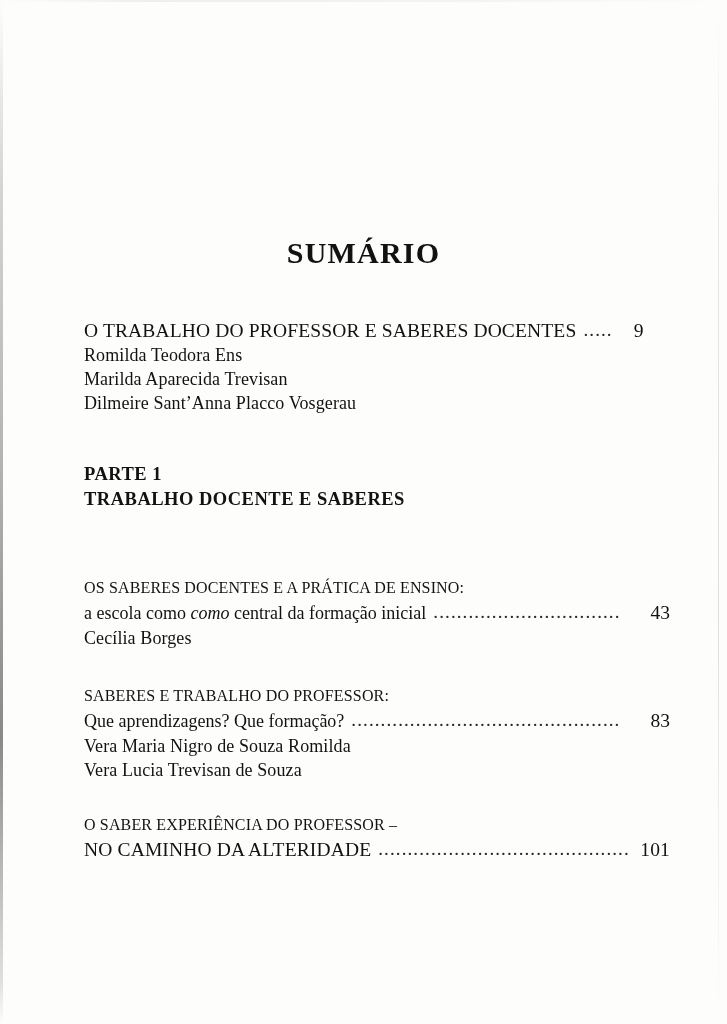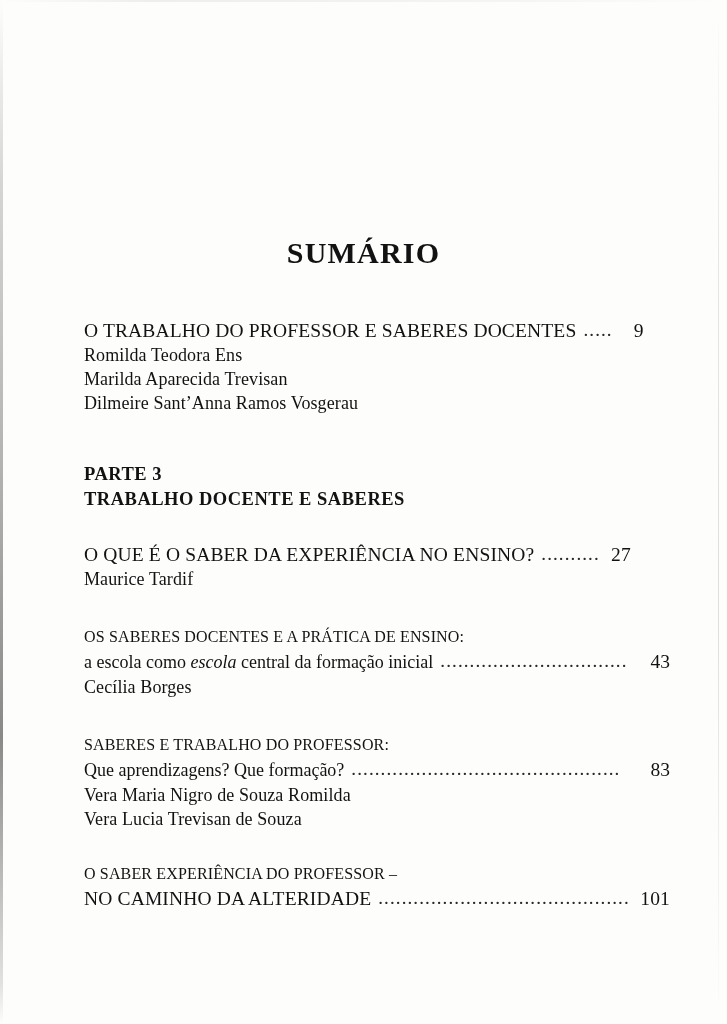--- a/index.html
+++ b/index.html
@@ -153,47 +153,39 @@
   <div class="toc">
 
     <div class="entry">
       <div class="entry-title-row">
         <span class="entry-title-text">O TRABALHO DO PROFESSOR E SABERES DOCENTES</span>
         <span class="leader short">.....</span>
         <span class="page-num">9</span>
       </div>
       <div class="author">Romilda Teodora Ens</div>
       <div class="author">Marilda Aparecida Trevisan</div>
-      <div class="author">Dilmeire Sant’Anna Ramos Vosgerau</div>
+      <div class="author">Dilmeire Sant’Anna Placco Vosgerau</div>
     </div>
 
     <div class="sp-after-entry1"></div>
 
     <div class="part-block">
-      <div>PARTE 3</div>
+      <div>PARTE 1</div>
       <div>TRABALHO DOCENTE E SABERES</div>
     </div>
 
     <div class="sp-after-part"></div>
 
-    <div class="entry">
-      <div class="entry-title-row">
-        <span class="entry-title-text">O QUE É O SABER DA EXPERIÊNCIA NO ENSINO?</span>
-        <span class="leader short">..........</span>
-        <span class="page-num">27</span>
-      </div>
-      <div class="author">Maurice Tardif</div>
-    </div>
 
     <div class="sp-gap"></div>
 
     <div class="entry">
       <div class="entry-title-plain">OS SABERES DOCENTES E A PRÁTICA DE ENSINO:</div>
       <div class="entry-sub-row">
-        <span class="entry-sub-text"><span>a escola como </span><i>escola</i><span> central da formação inicial</span></span>
+        <span class="entry-sub-text"><span>a escola como </span><i>como</i><span> central da formação inicial</span></span>
         <span class="leader">................................</span>
         <span class="page-num">43</span>
       </div>
       <div class="author">Cecília Borges</div>
     </div>
 
     <div class="sp-gap"></div>
 
     <div class="entry">
       <div class="entry-title-plain">SABERES E TRABALHO DO PROFESSOR:</div>

